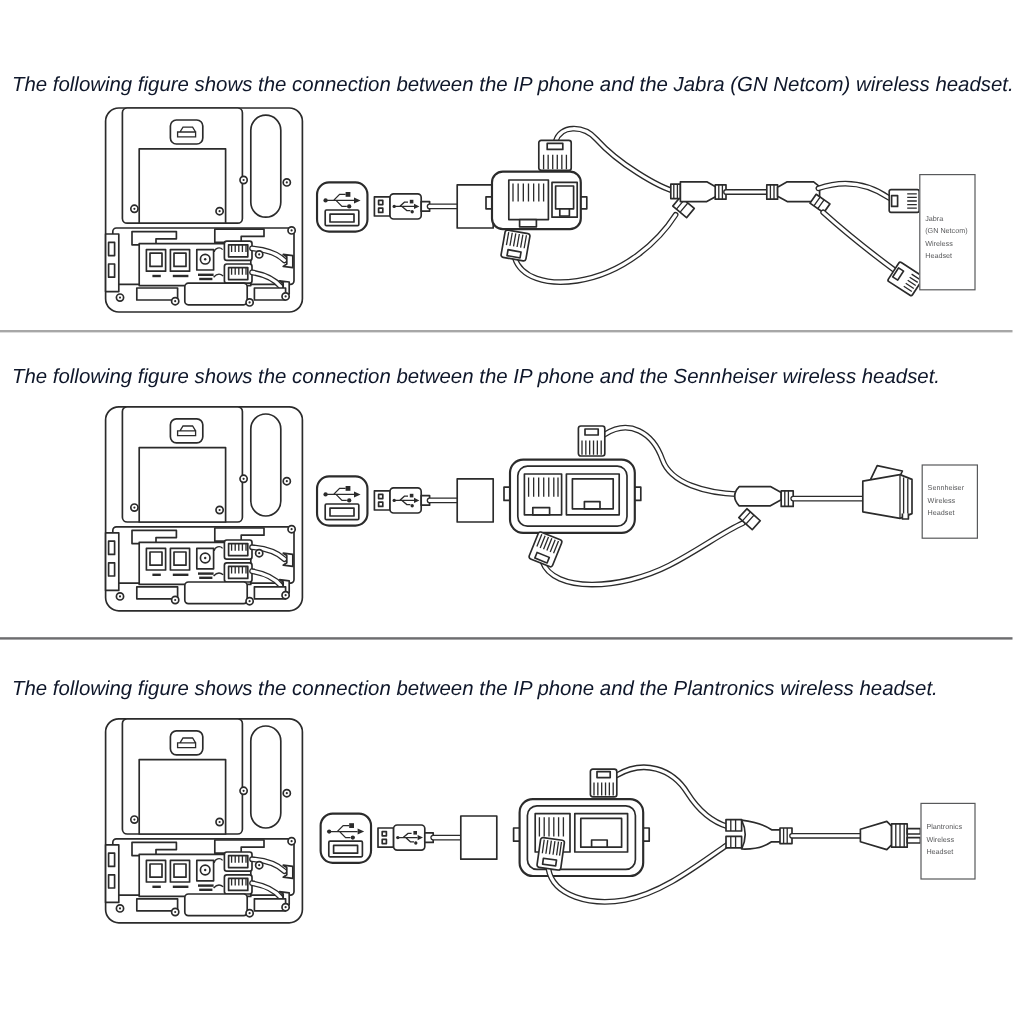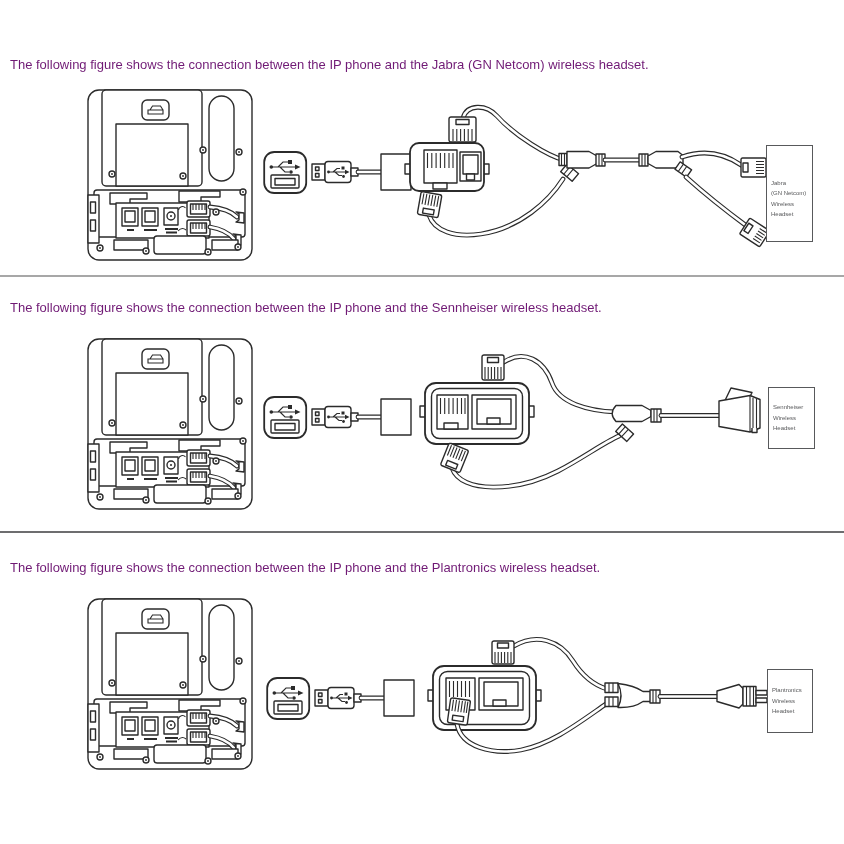--- a/index.html
+++ b/index.html
@@ -1,18 +1,18 @@
 <!DOCTYPE html>
 <html><head>
 <meta charset="utf-8">
 <style>
   html,body{margin:0;padding:0;background:#ffffff;}
   .page{position:relative;width:844px;height:844px;background:#ffffff;overflow:hidden;
         font-family:"Liberation Sans",sans-serif;}
-  .caption{position:absolute;left:10px;color:#701a75;font-size:13px;white-space:nowrap;}
+  .caption{position:absolute;left:10px;color:#0f172a;font-size:17px;white-space:nowrap;font-style:italic;}
   .divider{position:absolute;left:0;width:844px;height:2px;}
   .divider.light{background:#a7a7a7;top:275px;}
   .divider.dark{background:#6d6d6f;top:531px;}
   svg.diagram{position:absolute;left:0;}
   .hbox{position:absolute;border:1px solid #58595b;box-sizing:border-box;
         color:#58595b;font-size:6px;line-height:1.75;white-space:pre-line;
         display:flex;align-items:center;padding-left:4px;background:#fff;}
   
   .ln{fill:#ffffff;stroke:#2b2b2b;stroke-width:1.4;stroke-linejoin:round;}
   .ln2{fill:#ffffff;stroke:#2b2b2b;stroke-width:1.8;stroke-linejoin:round;}

